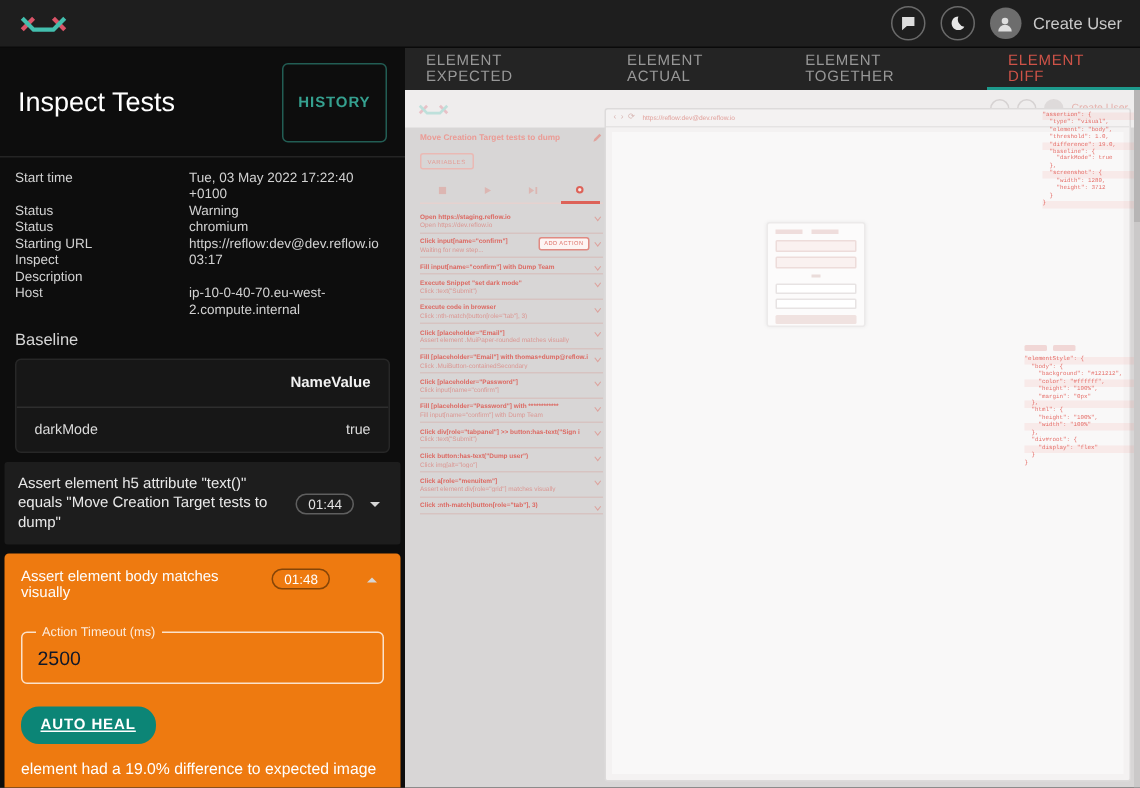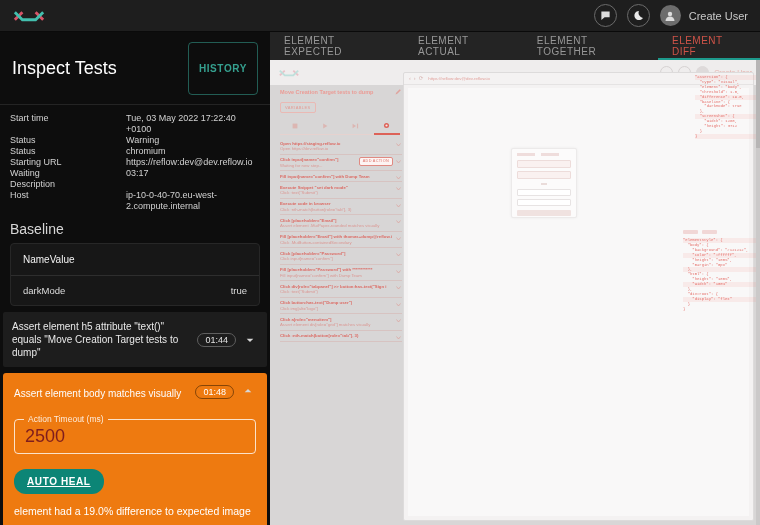--- a/index.html
+++ b/index.html
@@ -17,43 +17,43 @@
   .left{position:absolute;left:0;top:32px;bottom:0;width:270px;background:#0d0d0d;overflow:hidden;}
   .lhead{display:flex;align-items:center;justify-content:space-between;padding:10px 12px 9px;
     border-bottom:1px solid #242424;}
   .ltitle{color:#fff;font-size:18px;font-weight:500;}
   .history{border:1px solid rgba(53,160,143,.55);color:#35a08f;background:transparent;font-size:10px;
     font-weight:700;letter-spacing:.6px;padding:20px 10px;border-radius:4px;font-family:inherit;}
   .details{padding:8px 10px 0;}
   .drow2{display:grid;grid-template-columns:108px 1fr;column-gap:8px;font-size:9px;line-height:11px;
     color:#d2d2d2;min-height:11px;padding-right:4px;}
   .drow2 .val{word-break:break-word;}
-  .baselbl{padding:9px 10px 6px;font-size:14px;color:#d6d6d6;}
+  .baselbl{padding:9px 10px 6px;font-size:11px;color:#d6d6d6;}
   .btable{margin:0 10px;background:#171717;border:1px solid #272727;border-radius:4px;overflow:hidden;}
-  .btable .hrow{display:flex;justify-content:flex-start;padding:10px 12px;font-weight:400;
+  .btable .hrow{display:flex;justify-content:flex-end;padding:10px 12px;font-weight:700;
     font-size:10px;color:#f2f2f2;border-bottom:1px solid #2e2e2e;}
   .btable .drow{display:flex;justify-content:space-between;padding:9px 12px;font-size:9.5px;color:#dcdcdc;}
 
   .card{background:#1d1d1d;margin:6px 3px;border-radius:2px;padding:8px 9px;display:flex;
     align-items:center;gap:6px;}
   .card .lbl{flex:1;font-size:10px;line-height:13px;color:#e9e9e9;}
   .badge{border:1px solid #5f5f5f;border-radius:9px;padding:1px 7px;font-size:9px;color:#e3e3e3;
     white-space:nowrap;}
   .chev{width:16px;height:16px;flex:0 0 auto;}
   .chev path{fill:#d6d6d6;}
 
   .ocard{background:#ee7a10;margin:5px 3px;border-radius:3px;padding:10px 11px 16px;color:#fff;}
-  .ocard .orow{display:flex;align-items:flex-end;gap:6px;}
+  .ocard .orow{display:flex;align-items:flex-start;gap:20px;}
   .ocard .lbl{flex:1;font-size:10px;color:#fdfdfd;}
   .ocard .badge{border-color:rgba(50,25,0,.55);color:#fff;}
   .timeout{position:relative;margin-top:20px;border:1px solid rgba(255,255,255,.78);border-radius:4px;
     height:33px;}
   .timeout label{position:absolute;top:-6px;left:9px;background:#ee7a10;font-size:8.5px;
     padding:0 4px;color:rgba(255,255,255,.85);}
-  .timeout input{width:100%;height:100%;background:transparent;border:0;color:#7f1d1d;font-size:18px;
+  .timeout input{width:100%;height:100%;background:transparent;border:0;color:#0f172a;font-size:13px;
     padding:0 10px;outline:none;box-sizing:border-box;font-family:inherit;}
   .autoheal{margin-top:15px;background:#0c8576;color:#fff;border:0;border-radius:12px;font-size:10px;
     font-weight:700;letter-spacing:.6px;padding:7px 13px;font-family:inherit;text-decoration:underline;}
   .errmsg{margin-top:11px;font-size:10.5px;line-height:13.5px;color:#fff;}
 
   
   .right{position:absolute;left:270px;right:0;top:32px;bottom:0;}
   .tabbar{height:28px;background:#242424;display:flex;align-items:stretch;}
   .tab{display:flex;align-items:center;padding:0 14px;font-size:10px;font-weight:500;
     letter-spacing:.5px;color:#989898;cursor:default;}
@@ -167,21 +167,21 @@
         <span class="key">Status</span>
         <span class="val">chromium</span>
       </div>
 
       <div class="drow2">
         <span class="key">Starting URL</span>
         <span class="val">https://reflow:dev@dev.reflow.io</span>
       </div>
 
       <div class="drow2">
-        <span class="key">Waiting</span>
+        <span class="key">Inspect</span>
         <span class="val">03:17</span>
       </div>
 
       <div class="drow2">
         <span class="key">Description</span>
         <span class="val"></span>
       </div>
 
 
       <div class="drow2">

